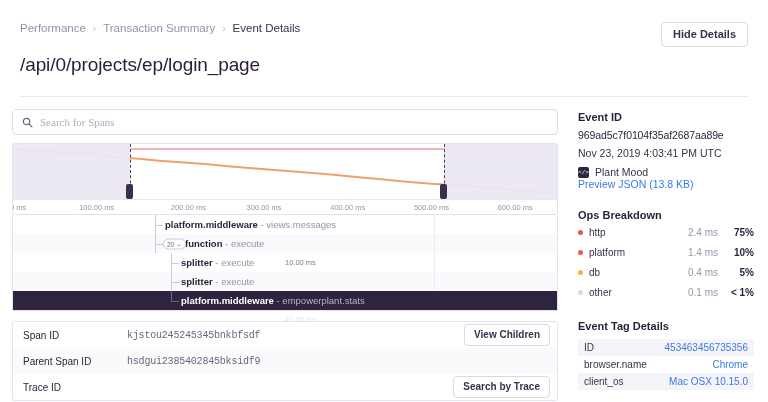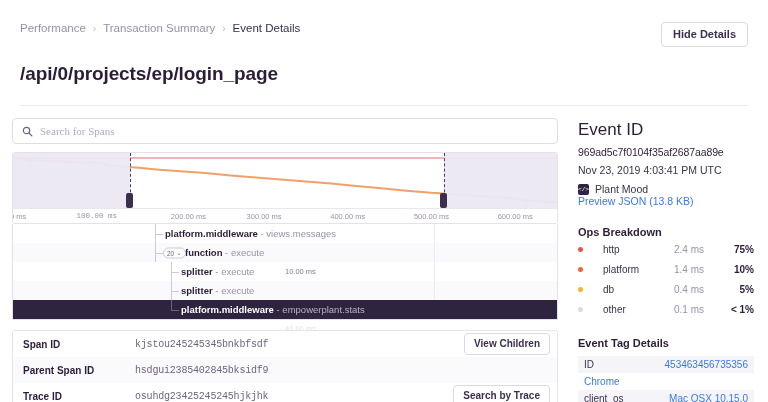--- a/index.html
+++ b/index.html
@@ -20,21 +20,21 @@
   .crumb-sep { margin:0 7px; color:#c3bcce; font-size:10px; }
   .hide-details-btn {
     position:absolute; right:20px; top:22px;
     border:1px solid #ddd6e3; border-radius:4px;
     background:#fff; color:#3b2f4d;
     font-size:11px; font-weight:bold;
     padding:6px 11px; line-height:1;
     font-family:"Liberation Sans", sans-serif;
     cursor:pointer;
   }
-  .page-title { margin-top:29px; font-size:19px; font-weight:700; color:#2b1d38; letter-spacing:-0.1px; }
+  .page-title { margin-top:20px; font-size:19px; font-weight:400; color:#2b1d38; letter-spacing:-0.1px; }
   .header-divider { margin-top:20px; height:1px; background:#ece8f1; }
 
   
   .body { display:flex; height:302px; }
   .main-col { width:570px; padding:12px 10px 0 10px; position:relative; }
   .side-col { width:198px; padding:14px 14px 0 8px; border-left:0; }
 
   
   .search-box {
     display:flex; align-items:center;
@@ -93,44 +93,44 @@
   .count-pill {
     position:absolute; display:flex; align-items:center; gap:2px;
     height:11px; padding:0 3px; border:1px solid #cfc8da; border-radius:7px;
     background:#fff; font-size:6.5px; color:#6b6279; z-index:2;
   }
 
   
   .idtable { margin: 10px 2px 0 2px; border:1px solid #e7e2ee; border-radius:3px; background:#fff; overflow:hidden; }
   .idrow { display:flex; align-items:center; height:26px; position:relative; padding:0 10px; }
   .idrow.alt { background:#fafafc; }
-  .idkey { width:112px; font-size:10px; font-weight:bold; color:#2b1d38; }
+  .idkey { width:104px; font-size:10px; font-weight:normal; color:#2b1d38; }
   .idval { font-size:10px; color:#6e6480; font-family:"Liberation Mono", monospace; letter-spacing:-0.2px; }
   .idbtn {
     position:absolute; right:7px; top:50%; transform:translateY(-50%);
     border:1px solid #ddd6e3; border-radius:4px; background:#fff;
     color:#3b2f4d; font-size:10px; font-weight:bold; padding:5px 9px; line-height:1;
     font-family:"Liberation Sans", sans-serif; cursor:pointer; white-space:nowrap;
   }
 
   
-  .side-h { font-size:17px; font-weight:normal; color:#2b1d38; }
+  .side-h { font-size:11px; font-weight:bold; color:#2b1d38; }
   .side-sub { font-size:10.5px; color:#2b1d38; margin-top:6px; letter-spacing:-0.1px; }
   .side-muted { font-size:10.5px; color:#3b3149; margin-top:6px; }
   .proj { display:flex; align-items:center; gap:6px; margin-top:7px; }
   .proj-ico {
     width:11px; height:11px; border-radius:2px; background:#2f2440;
     display:flex; align-items:center; justify-content:center;
     color:#fff; font-size:6px; font-family:"Liberation Mono", monospace;
   }
   .proj-name { font-size:10.5px; color:#3b3149; }
   .jsonlink { display:block; font-size:10.5px; color:#3b78e7; text-decoration:none; cursor:pointer; }
 
   .ops-title { margin-top:19px; font-size:11px; font-weight:bold; color:#2b1d38; }
-  .op-row { display:flex; align-items:center; height:17px; margin-top:3px; font-size:10px;gap:14px; }
+  .op-row { display:flex; align-items:center; height:17px; margin-top:3px; font-size:10px; }
   .dot { width:5px; height:5px; border-radius:50%; margin-right:6px; flex:0 0 auto; }
   .op-name { flex:1; color:#3b3149; }
   .op-ms { width:44px; text-align:right; color:#9b92a9; }
   .op-pct { width:36px; text-align:right; color:#2b1d38; font-weight:bold; }
 
   .tag-title { margin-top:19px; font-size:11px; font-weight:bold; color:#2b1d38; }
   .tag-tbl { margin-top:7px; }
   .tag-row { display:flex; align-items:center; height:17px; padding:0 6px; font-size:10px; }
   .tag-row.alt { background:#f5f4f9; }
   .tag-k { flex:1; color:#3b3149; }
@@ -174,21 +174,21 @@
           </svg>
         </div>
         <div class="mm-shade left"></div>
         <div class="mm-shade right"></div>
         <div class="mm-dash" style="left:21.5%"></div>
         <div class="mm-dash" style="left:79.2%"></div>
         <div class="mm-handle" style="left:calc(21.5% - 3.5px)"></div>
         <div class="mm-handle" style="left:calc(79.2% - 3.5px)"></div>
         <div class="mm-axis" id="mm-axis">
             <div class="mm-tick" style="left: 0%;">0.00 ms</div>
-            <div class="mm-tick" style="left: 15.3846%; font-family: Liberation Mono, monospace;">100.00 ms</div>
+            <div class="mm-tick" style="left: 15.3846%;">100.00 ms</div>
             <div class="mm-tick" style="left: 30.7692%; padding-left: 16px;">200.00 ms</div>
             <div class="mm-tick" style="left: 46.1538%;">300.00 ms</div>
             <div class="mm-tick" style="left: 61.5385%;">400.00 ms</div>
             <div class="mm-tick" style="left: 76.9231%;">500.00 ms</div>
             <div class="mm-tick" style="left: 92.3077%;">600.00 ms</div>
           </div>
       </div>
 
       <div class="spans" id="span-list">
           <div class="span-row">
@@ -257,21 +257,20 @@
             <div class="idkey">Span ID</div>
             <div class="idval">kjstou245245345bnkbfsdf</div>
             <button class="idbtn">View Children</button>
           </div>
           <div class="idrow alt">
             <div class="idkey">Parent Span ID</div>
             <div class="idval">hsdgui2385402845bksidf9</div>
           </div>
           <div class="idrow">
             <div class="idkey">Trace ID</div>
-            <div class="idval">osuhdg23425245245hjkjhk</div>
             <button class="idbtn">Search by Trace</button>
           </div>
         </div>
     </div>
 
     <div class="side-col">
       <div class="side-h">Event ID</div>
       <div class="side-sub">969ad5c7f0104f35af2687aa89e</div>
       <div class="side-muted">Nov 23, 2019 4:03:41 PM UTC</div>
       <div class="proj">
@@ -308,20 +307,21 @@
           </div>
         </div>
 
       <div class="tag-title">Event Tag Details</div>
       <div class="tag-tbl" id="tag-list">
           <div class="tag-row alt">
             <span class="tag-k">ID</span>
             <span class="tag-v">453463456735356</span>
           </div>
           <div class="tag-row">
+            <span class="tag-k">browser.name</span>
             <span class="tag-v">Chrome</span>
           </div>
           <div class="tag-row alt">
             <span class="tag-k">client_os</span>
             <span class="tag-v">Mac OSX 10.15.0</span>
           </div>
           <div class="tag-row"></div>
         </div>
     </div>
   </div>

